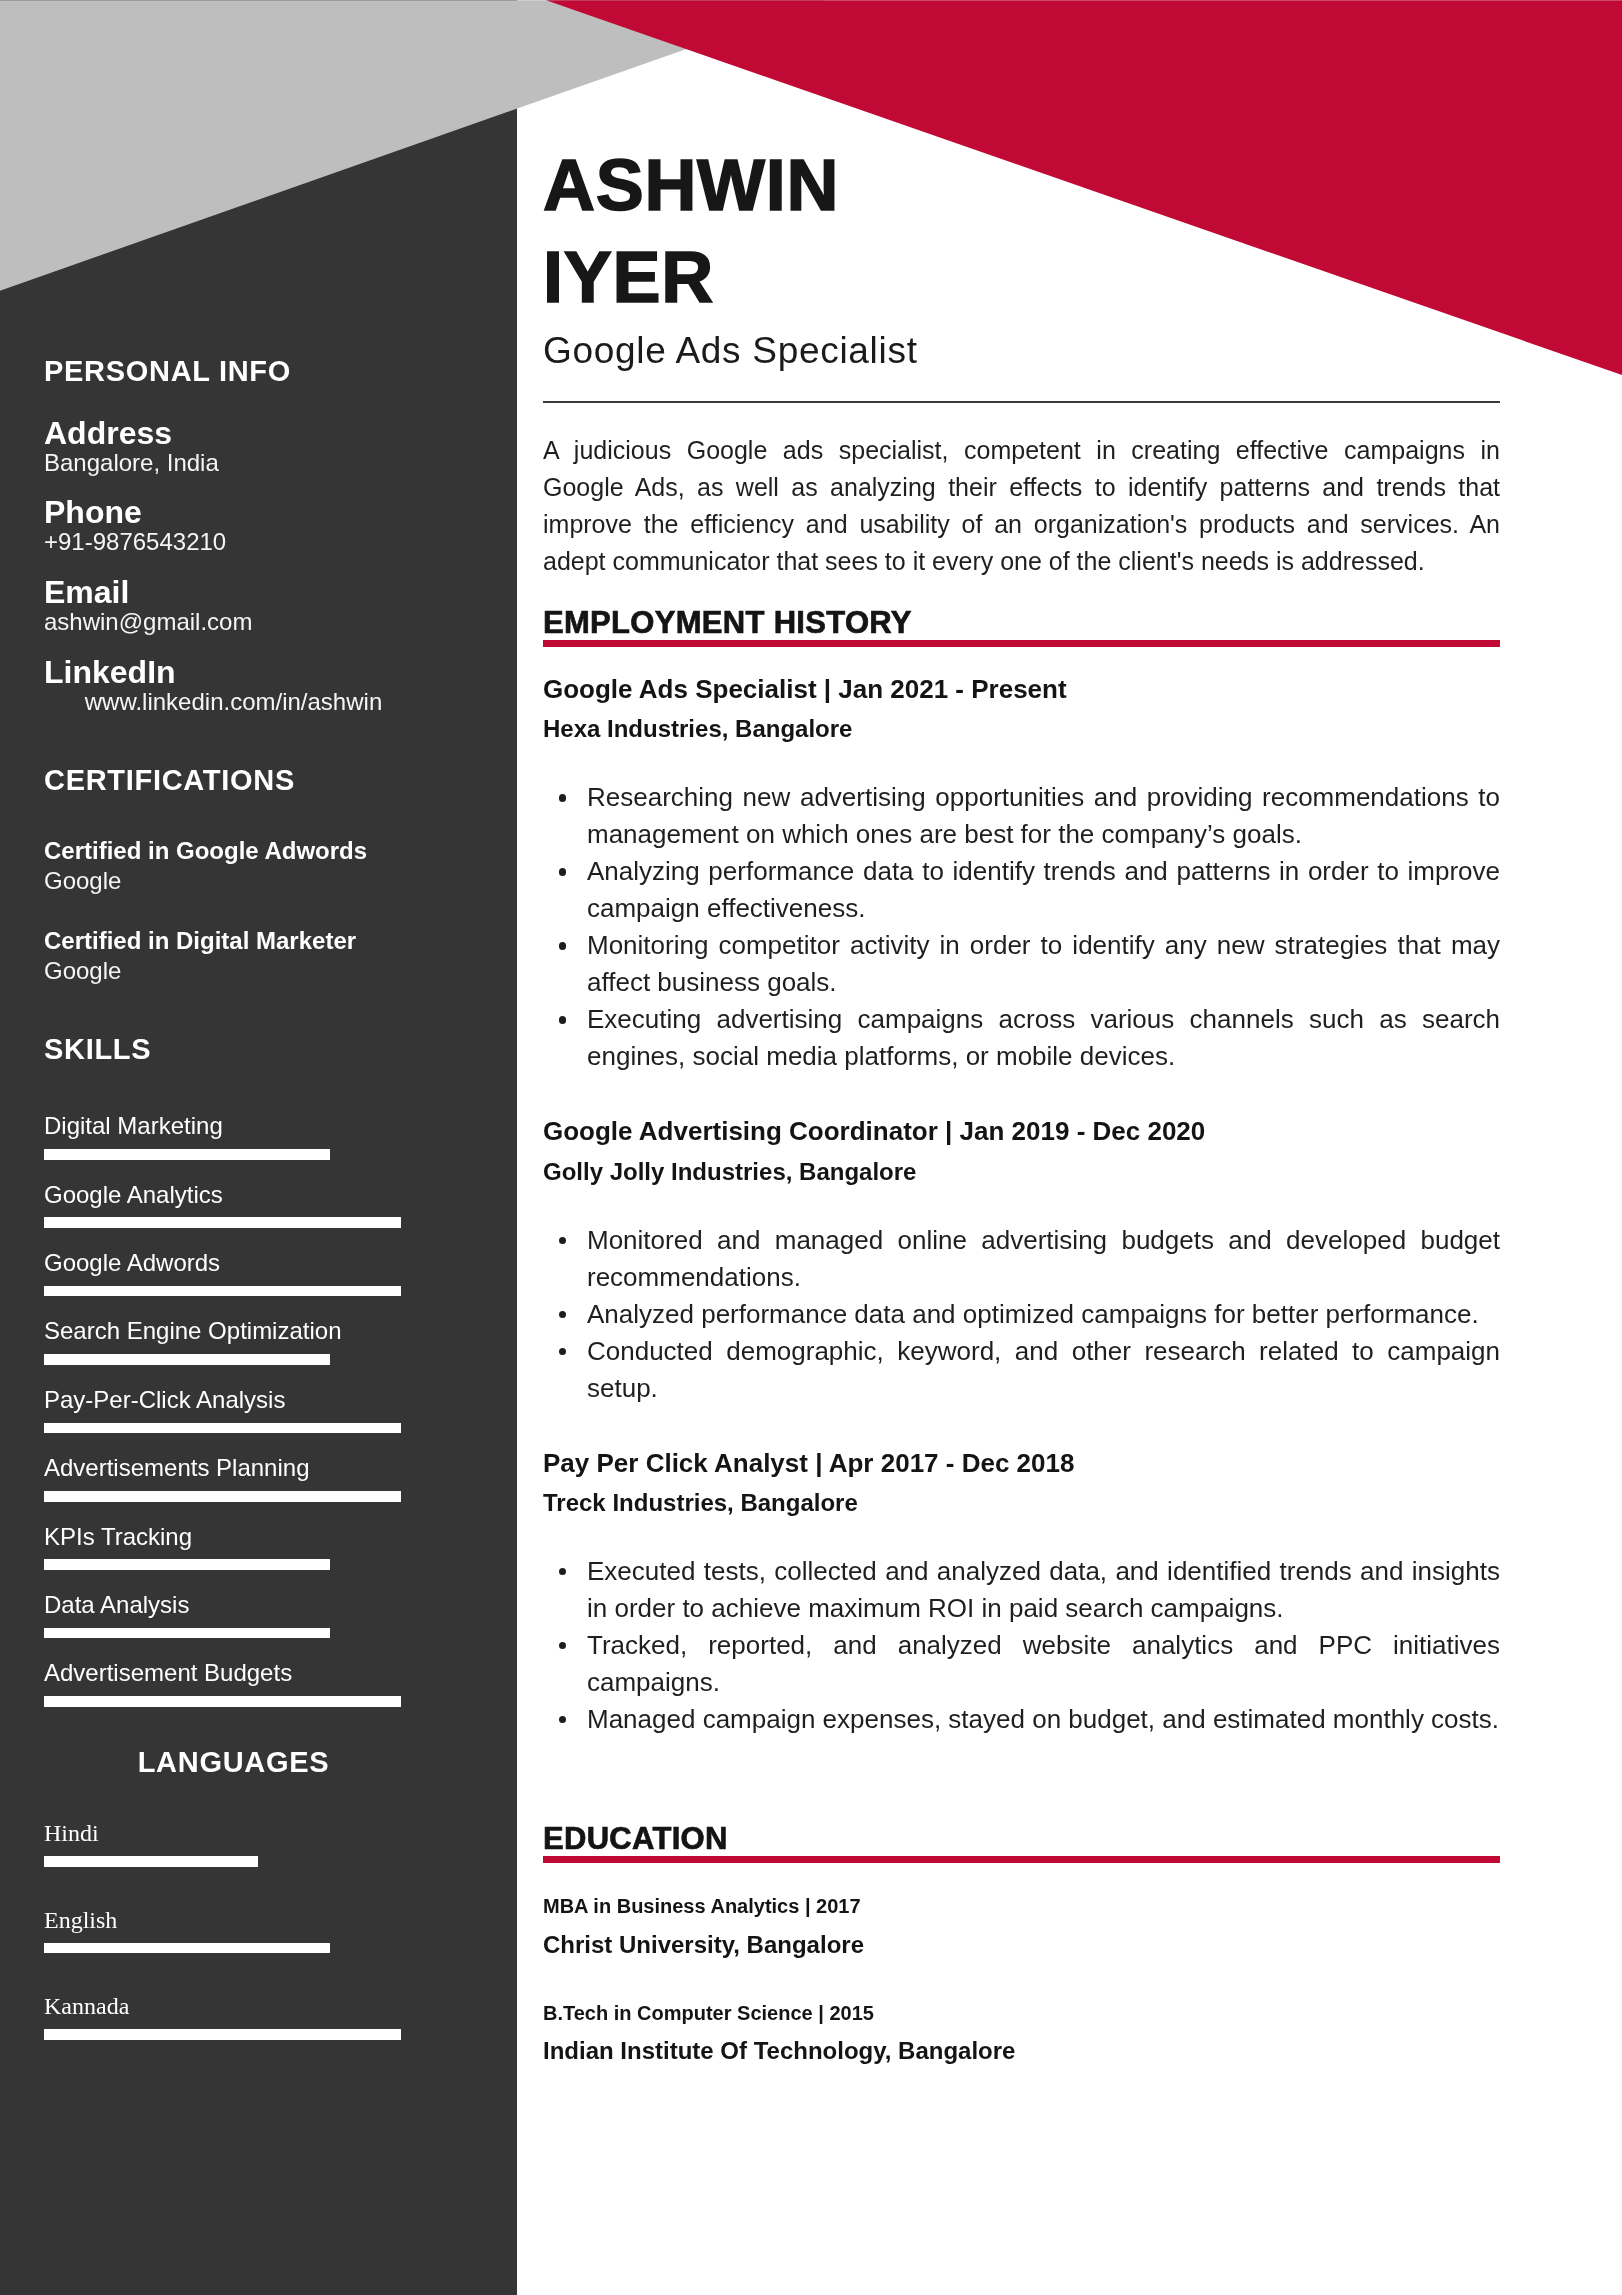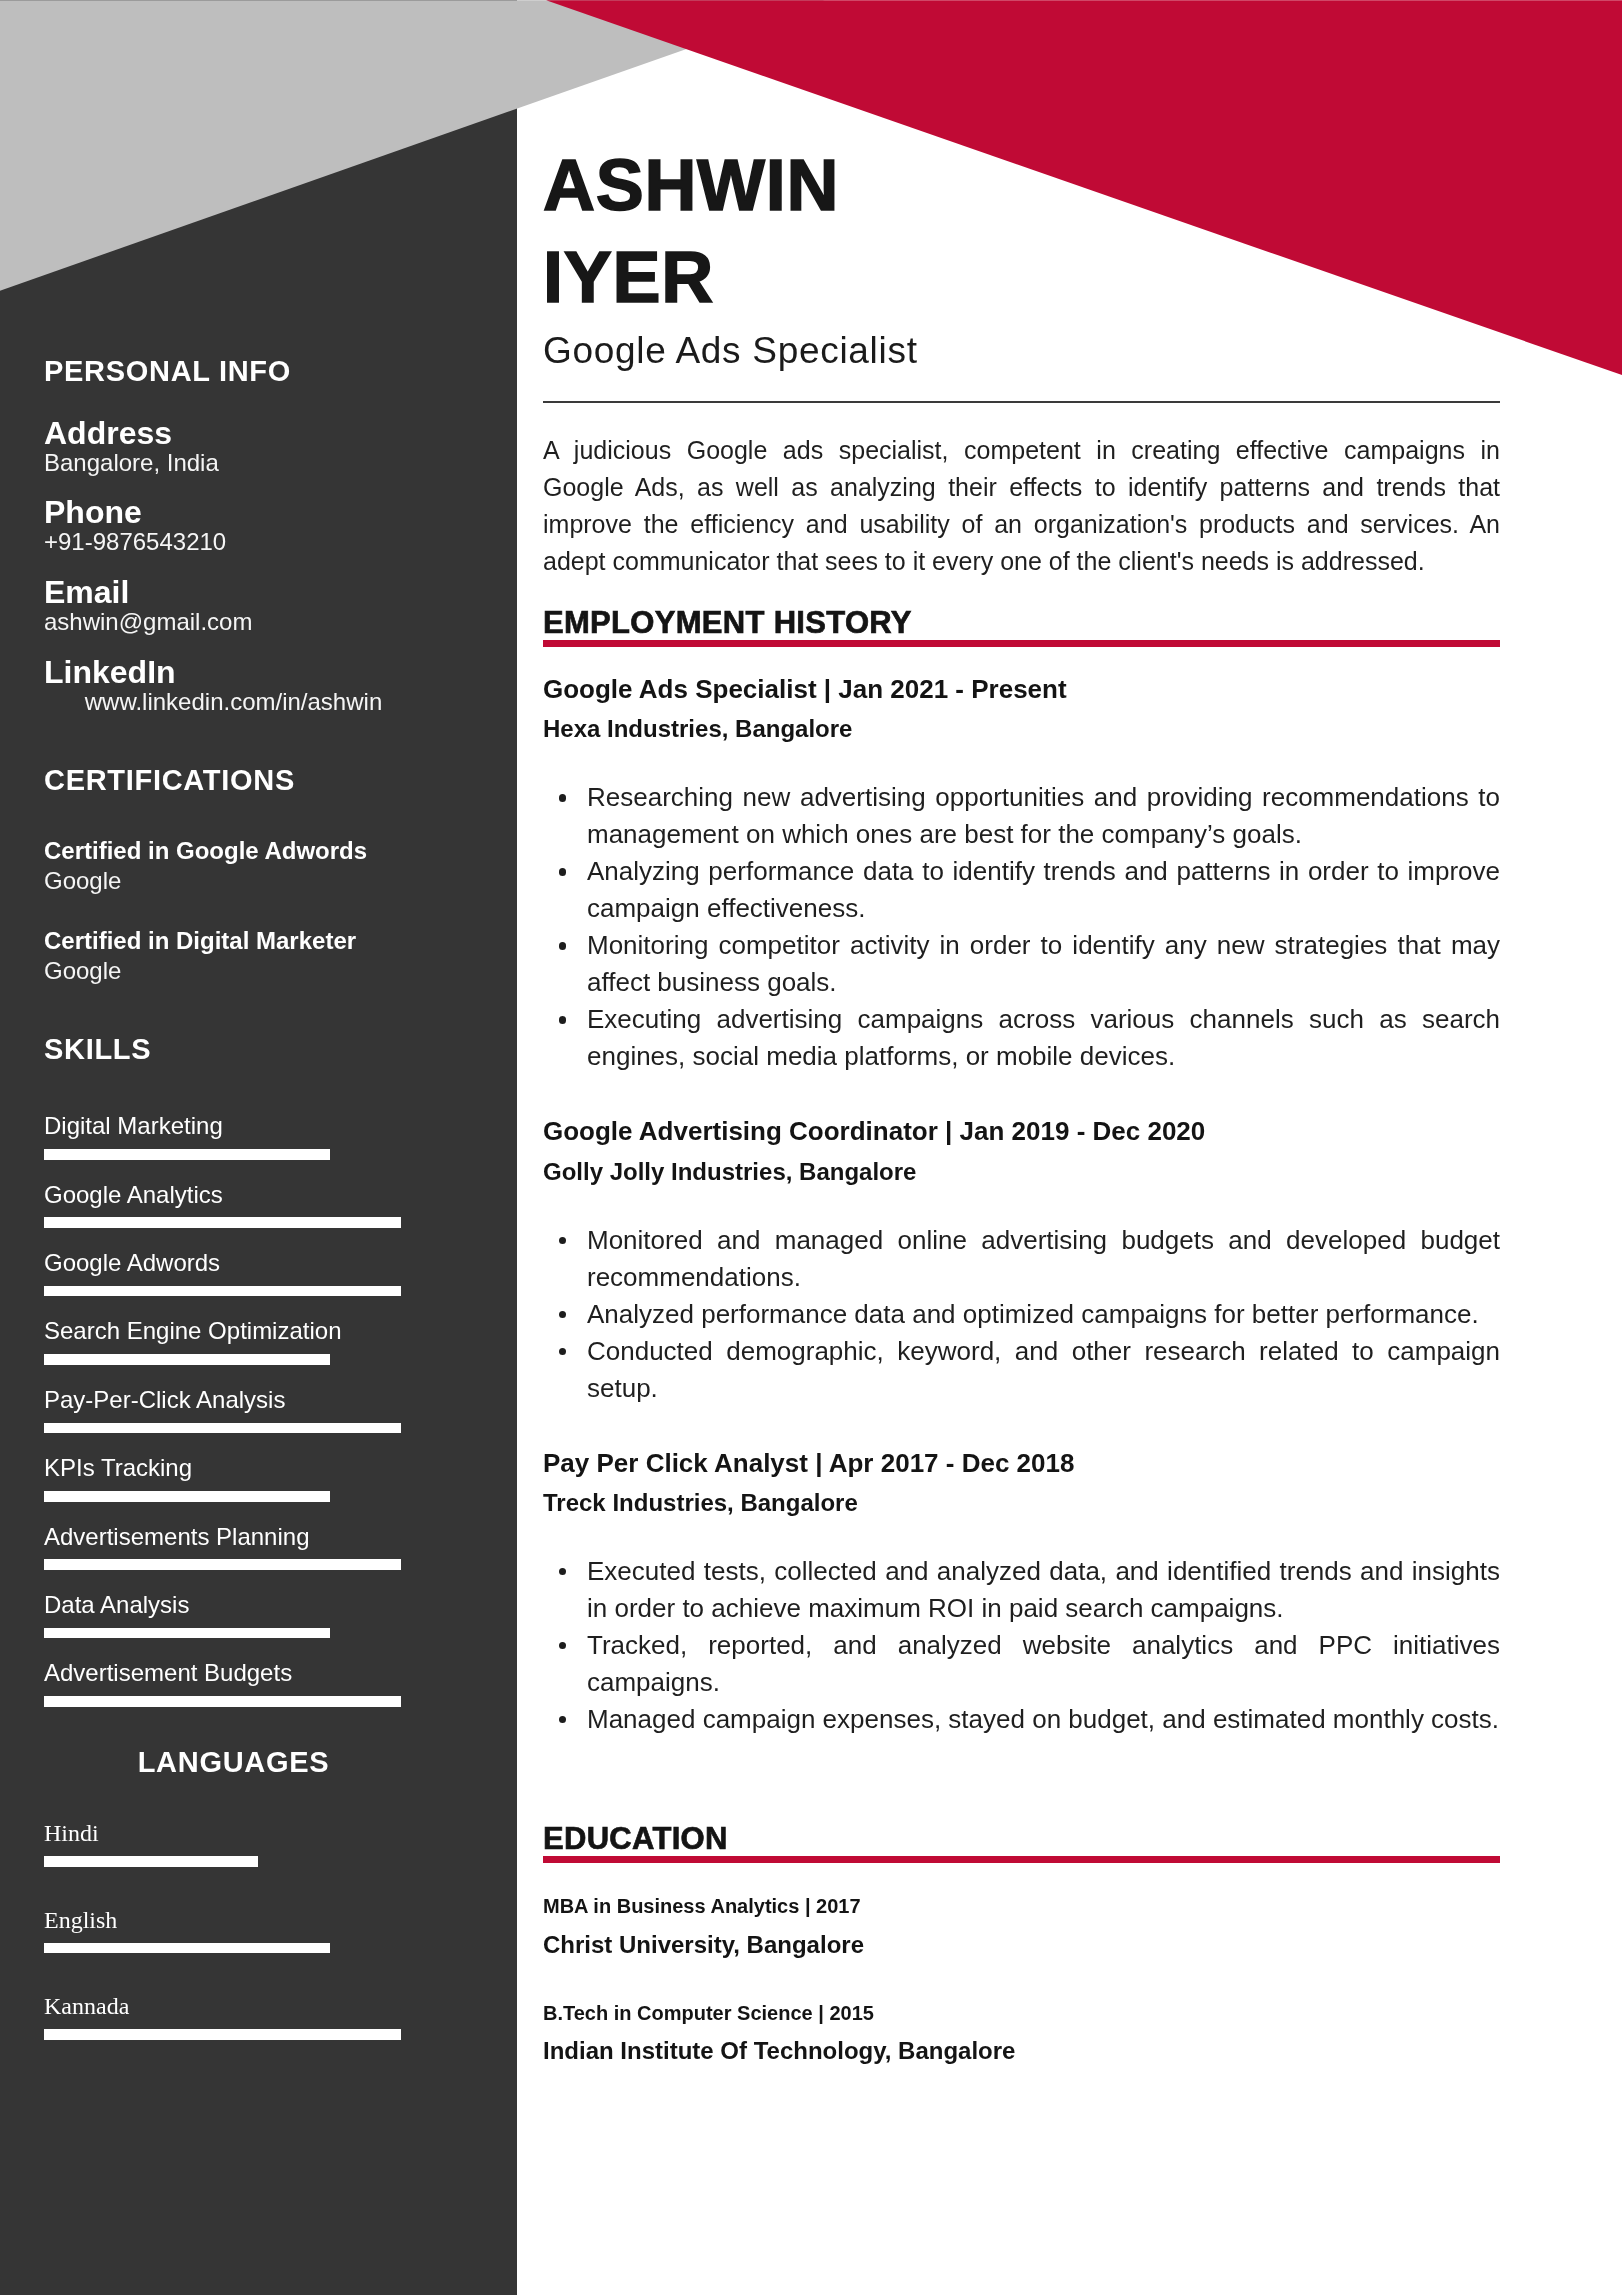--- a/index.html
+++ b/index.html
@@ -155,29 +155,29 @@
         <div class="skill-fill" style="width: 80%;"></div>
       </div>
     </div>
     <div class="skill">
       <div class="skill-name">Pay-Per-Click Analysis</div>
       <div class="skill-bar">
         <div class="skill-fill" style="width: 100%;"></div>
       </div>
     </div>
     <div class="skill">
+      <div class="skill-name">Advertisements Planning</div>
+      <div class="skill-bar">
+        <div class="skill-fill" style="width: 100%;"></div>
+      </div>
+    </div>
+    <div class="skill">
       <div class="skill-name">KPIs Tracking</div>
       <div class="skill-bar">
         <div class="skill-fill" style="width: 80%;"></div>
-      </div>
-    </div>
-    <div class="skill">
-      <div class="skill-name">Advertisements Planning</div>
-      <div class="skill-bar">
-        <div class="skill-fill" style="width: 100%;"></div>
       </div>
     </div>
     <div class="skill">
       <div class="skill-name">Data Analysis</div>
       <div class="skill-bar">
         <div class="skill-fill" style="width: 80%;"></div>
       </div>
     </div>
     <div class="skill">
       <div class="skill-name">Advertisement Budgets</div>

